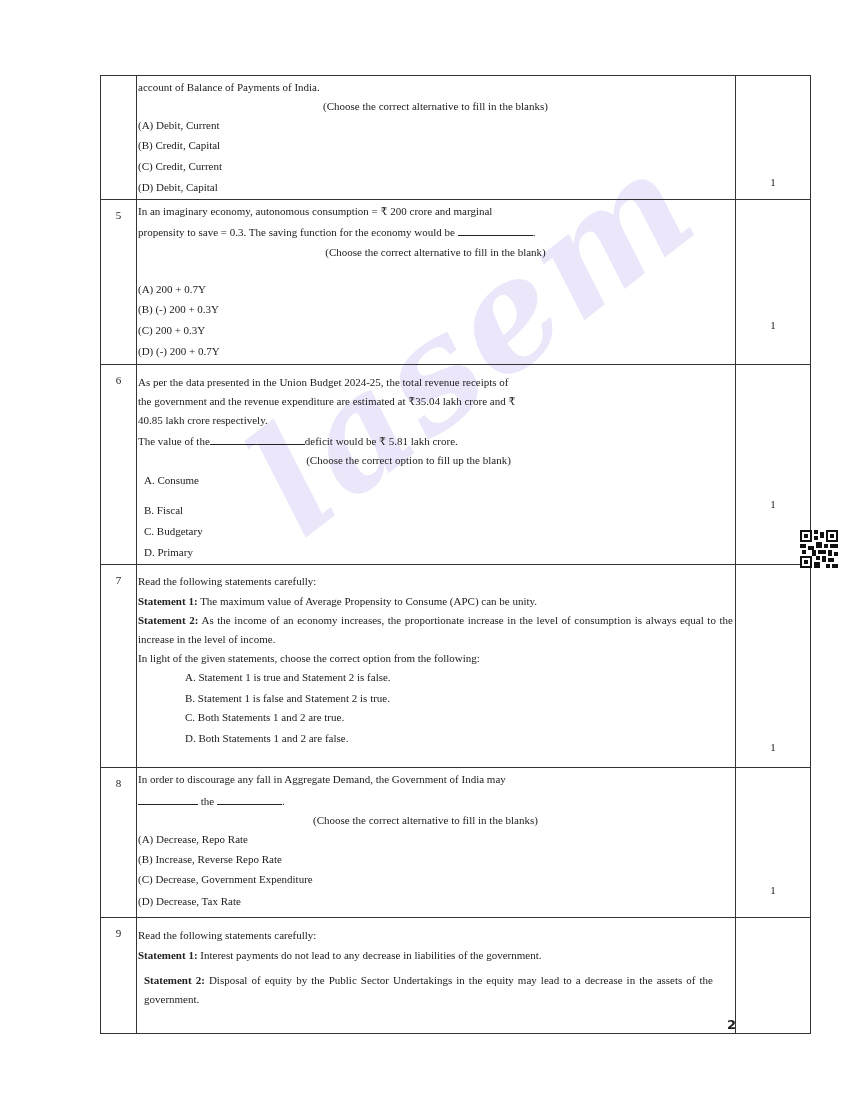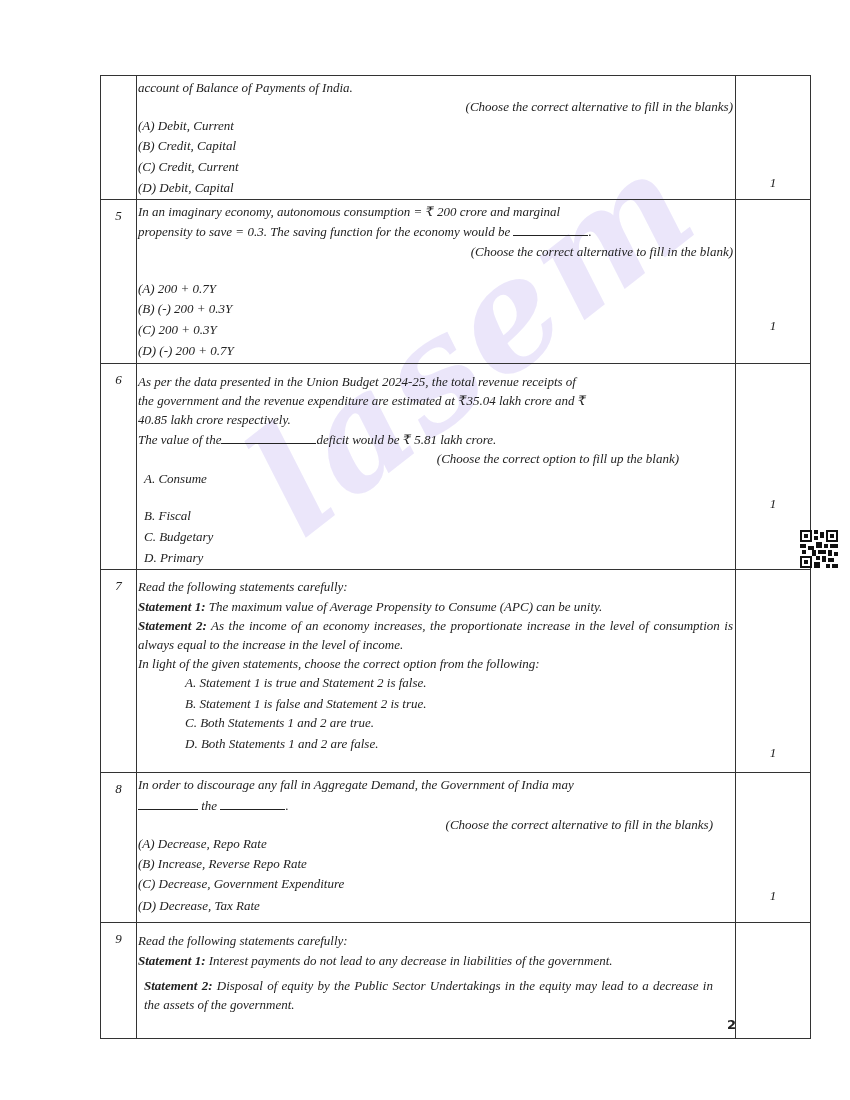--- a/index.html
+++ b/index.html
@@ -1,28 +1,28 @@
 <!DOCTYPE html>
 <html><head>
 <meta charset="utf-8">
 <style>
   html, body { margin:0; padding:0; background:#ffffff; }
   body { width:850px; height:1100px; position:relative; overflow:hidden;
          font-family:"Liberation Serif", "DejaVu Serif", serif; color:#222; }
   .page { position:absolute; left:0; top:0; width:850px; height:1100px; }
   .qtable { position:absolute; left:100px; top:75px; width:710px; border-collapse:collapse; table-layout:fixed; }
-  .qtable td { border:1.5px solid #333; vertical-align:top; padding:0; font-size:13px; line-height:19.2px;font-style:italic; }
+  .qtable td { border:1.5px solid #333; vertical-align:top; padding:0; font-size:11px; line-height:19.2px; }
   .qtable col.num { width:36px; }
   .qtable col.content { width:599px; }
   .qtable col.marks { width:75px; }
   .numcell { text-align:center; padding-top:6px !important; }
   .contentcell { padding:2px 2px 2px 1px !important; position:relative; }
   .markscell { position:relative; }
   .mark { position:absolute; left:0; right:0; text-align:center; }
-  .right { text-align:right; }
+  .right { text-align:center; }
   .blank { display:inline-block; border-bottom:1px solid #222; height:14px; vertical-align:baseline; }
   .opt { display:block; }
   .indent1 { padding-left:6px;border-radius:29px; }
   .indent3 { padding-left:47px; }
   b { font-weight:bold; }
   .pagenum { position:absolute; left:727px; top:1017px; font-family:"DejaVu Sans", sans-serif; font-size:13px; font-weight:bold; color:#222; }
   .watermark { position:absolute; left:215px; top:430px; font-family:"DejaVu Serif", serif; font-style:italic; font-weight:bold;
                font-size:150px; color:#b9a8f0; opacity:0.28; transform:rotate(-38deg); transform-origin:left top;
                pointer-events:none; white-space:nowrap; letter-spacing:4px; }
   .qr { position:absolute; left:800px; top:530px; width:38px; height:38px; }
@@ -76,21 +76,21 @@
 
     <tr style="height:185px">
       <td class="numcell" style="padding-top:8px">6</td>
       <td class="contentcell indent1" style="padding-top:8px !important">
         <div>As per the data presented in the Union Budget 2024-25, the total revenue receipts of</div>
         <div>the government and the revenue expenditure are estimated at ₹35.04 lakh crore and ₹</div>
         <div>40.85 lakh crore respectively.</div>
         <div><span>The value of the</span><span class="blank" style="width:95px"></span><span>deficit would be ₹ 5.81 lakh crore.</span></div>
         <div class="right" style="padding-right:54px">(Choose the correct option to fill up the blank)</div>
         <div class="opt indent1">A. Consume</div>
-        <div class="opt indent1" style="margin-top:18px">B. Fiscal</div>
+        <div class="opt indent1" style="margin-top:11px">B. Fiscal</div>
         <div class="opt indent1" style="margin-top:2px">C. Budgetary</div>
         <div class="opt indent1" style="margin-top:2px">D. Primary</div>
       </td>
       <td class="markscell">
         <span class="mark" style="top:130px">1</span>
       </td>
     </tr>
 
     <tr style="height:203px">
       <td class="numcell" style="padding-top:8px">7</td>

